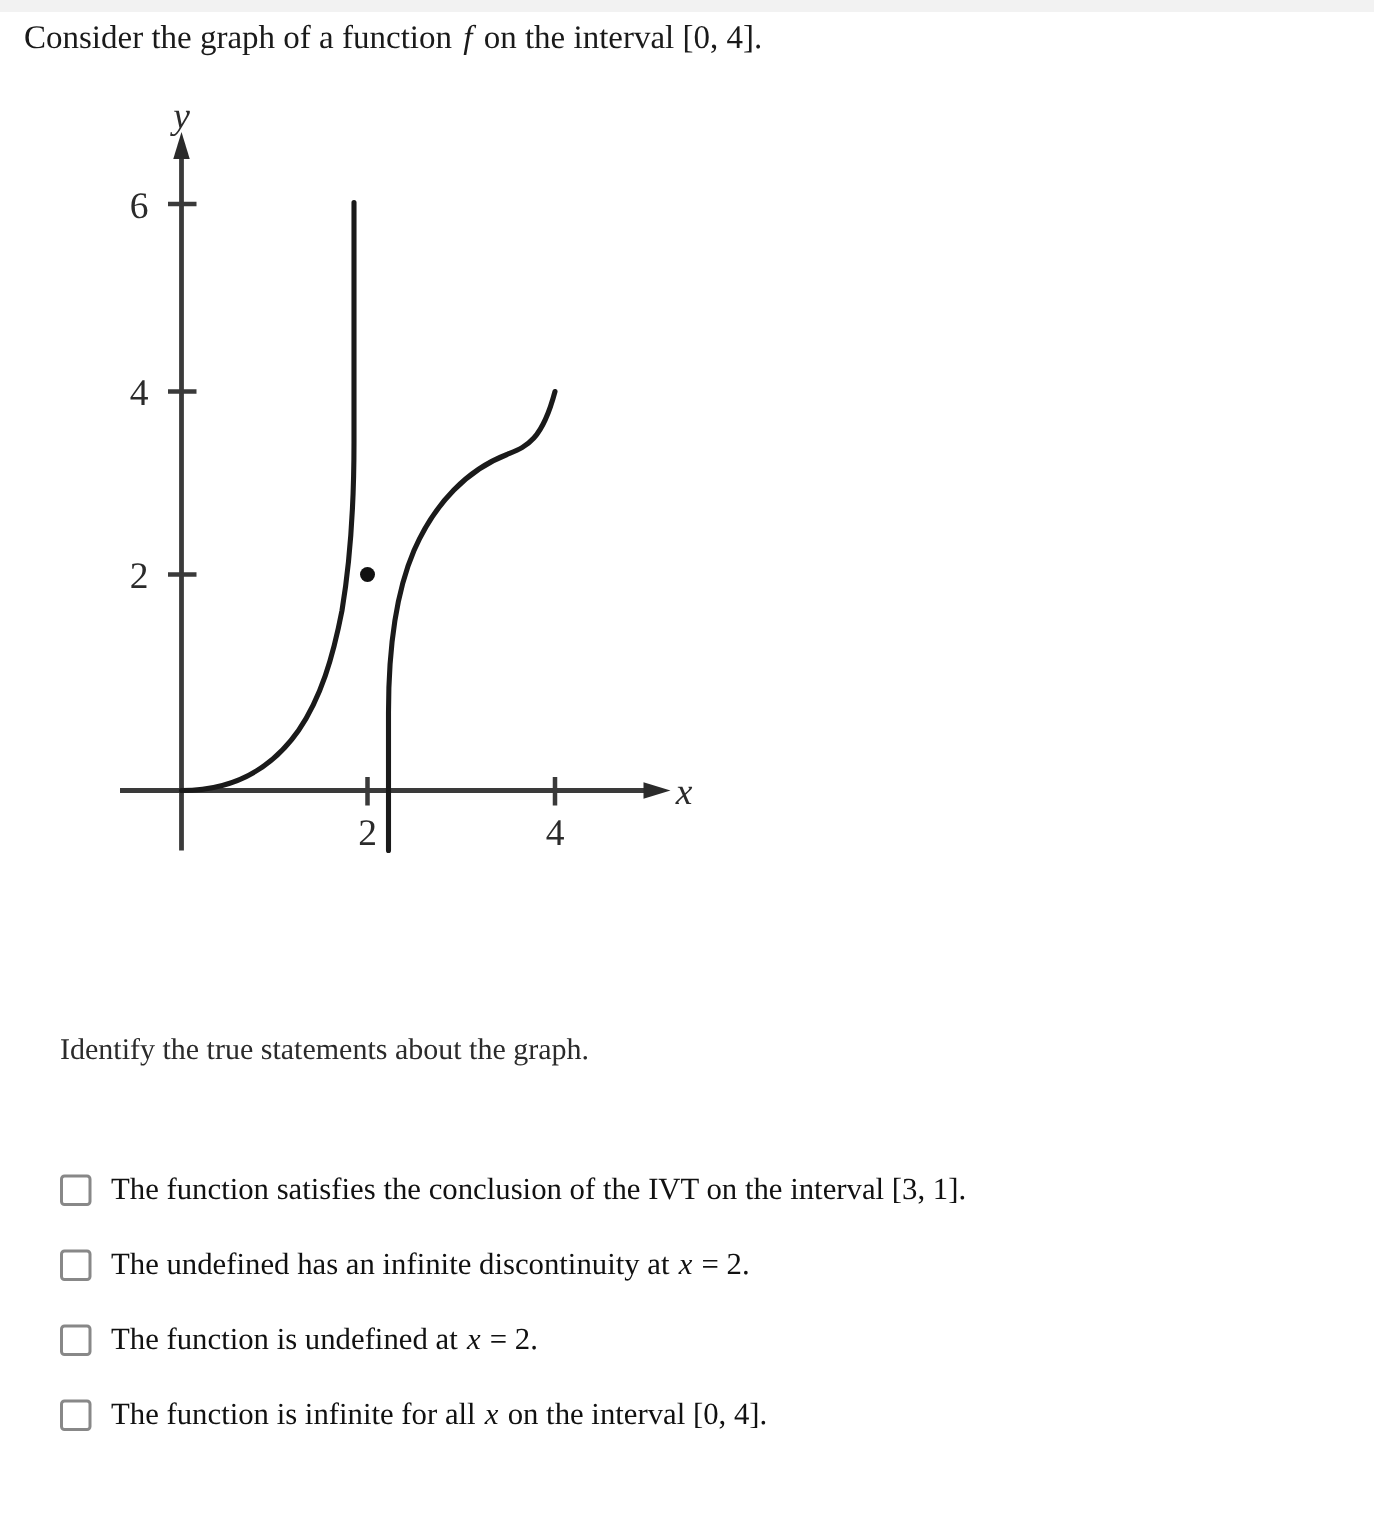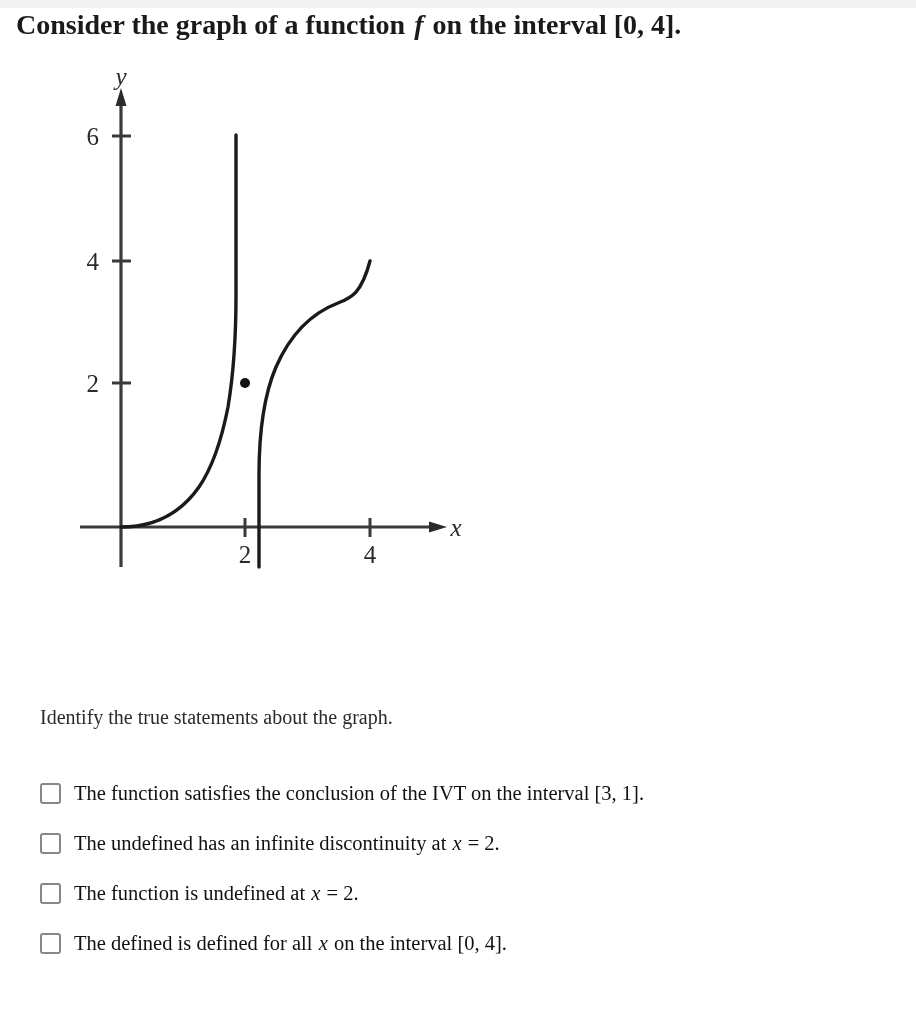--- a/index.html
+++ b/index.html
@@ -19,46 +19,44 @@
     position: absolute;
     top: 0; left: 0;
     width: 916px;
     height: 8px;
     background: #f2f2f2;
   }
   .prompt {
     position: absolute;
     left: 16px;
     top: 12px;
-    font-size: 28px;
+    font-size: 22px;
     line-height: 26px;
     color: #1a1a1a;
     white-space: nowrap;
-    font-weight: bold;
   }
   .prompt .mvar {
     font-style: italic;
     padding: 0 2px;
   }
   .figure {
     position: absolute;
     left: 0;
     top: 55px;
     width: 520px;
     height: 540px;
   }
   .figure svg { display: block; }
   .question {
     position: absolute;
     left: 40px;
     top: 687px;
     font-size: 20px;
     line-height: 26px;
     color: #2b2b2b;
-    margin-top: 17px;
   }
   .options {
     position: absolute;
     left: 40px;
     top: 768px;
     width: 860px;
   }
   .option-row {
     display: flex;
     align-items: center;
@@ -152,18 +150,18 @@
     <div class="checkbox"></div>
     <div class="option-label">
       <span>The function is undefined at</span>
       <span class="mvar">x</span>
       <span>= 2.</span>
     </div>
   </div>
   <div class="option-row">
     <div class="checkbox"></div>
     <div class="option-label">
-      <span>The defined is defined for all</span>
+      <span>The function is infinite for all</span>
       <span class="mvar">x</span>
       <span>on the interval [0, 4].</span>
     </div>
   </div>
 </div>
 
 </body></html>

